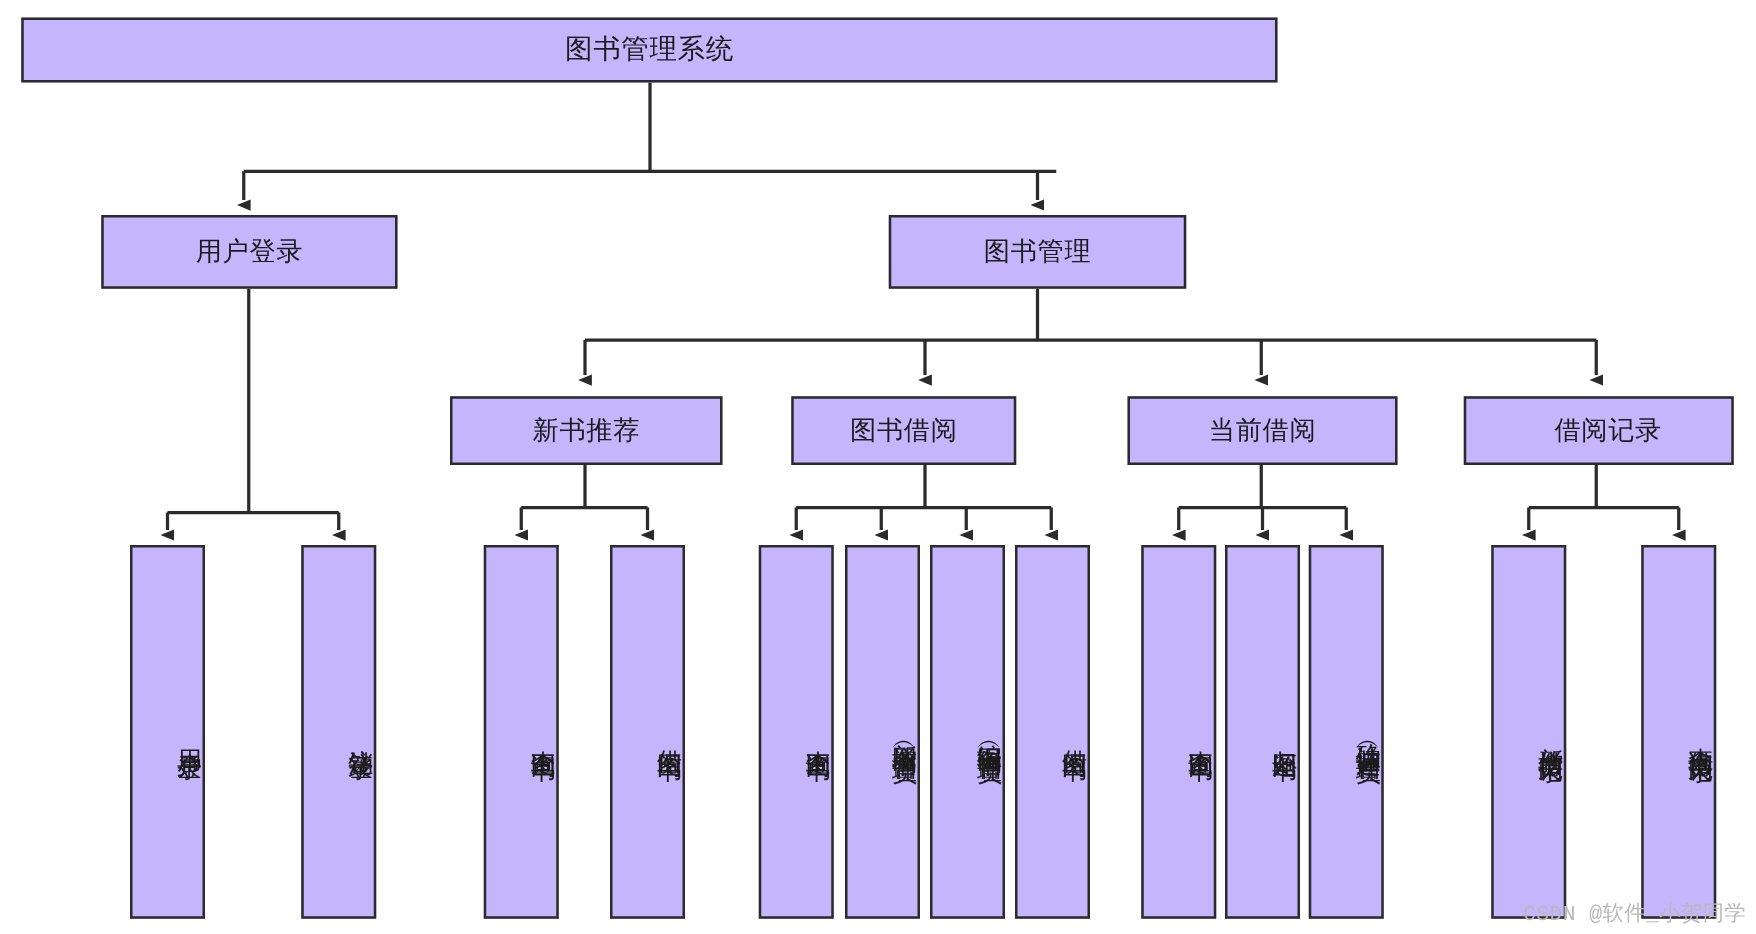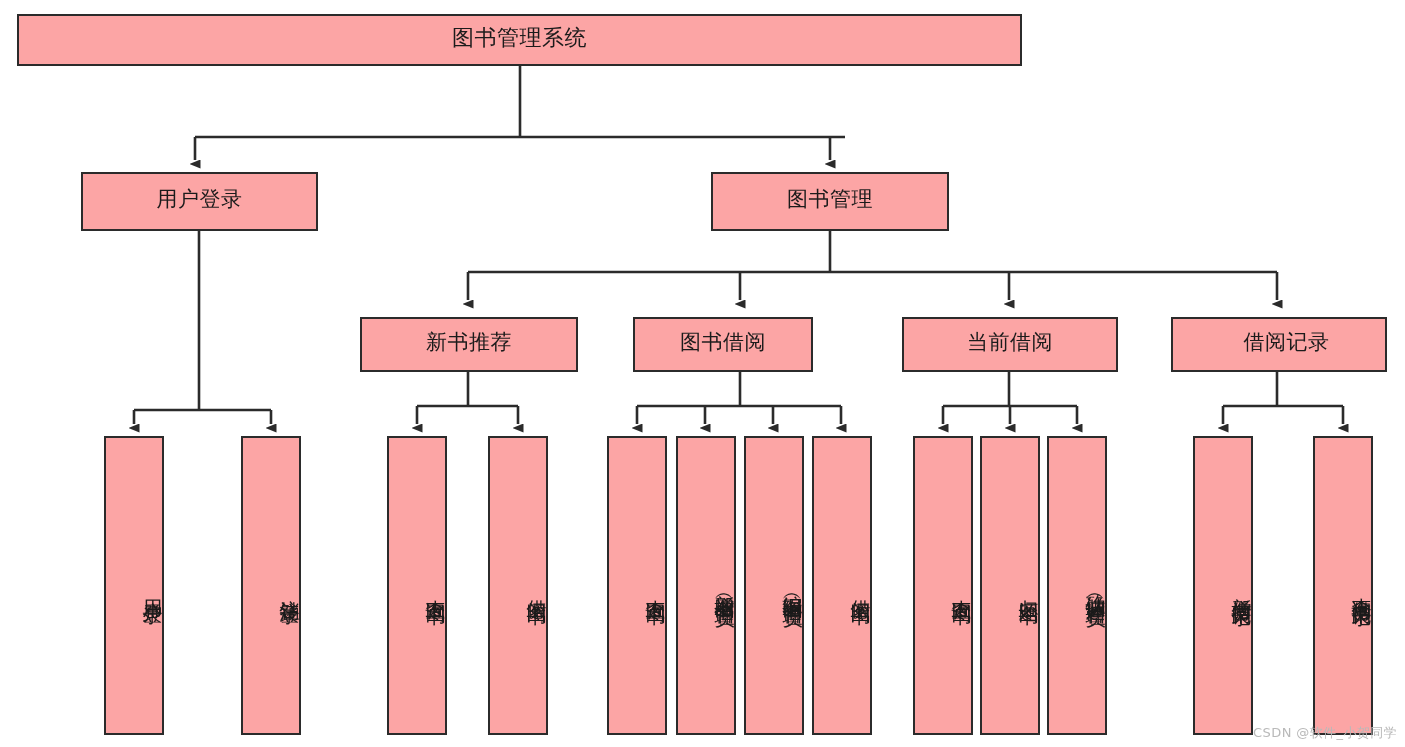--- a/index.html
+++ b/index.html
@@ -23,27 +23,26 @@
     left: 0;
     top: 0;
     width: 1405px;
     height: 747px;
     pointer-events: none;
   }
   .node {
     position: absolute;
     box-sizing: border-box;
     border: 2px solid #2b2b2b;
-    background: #fca5a5;
+    background: #c4b5fd;
     display: flex;
     align-items: center;
     justify-content: center;
     color: #1b1b1b;
     line-height: 1.08;
-    font-family: Liberation Mono, monospace;
   }
   .node.horiz {
     font-size: 21px;
     letter-spacing: 0.5px;
   }
   .node.vert {
     font-size: 20px;
     writing-mode: vertical-rl;
     text-orientation: upright;
     letter-spacing: 2px;
@@ -58,24 +57,25 @@
     text-align: left;
     max-height: 100%;
   }
   .node.root {
     font-size: 22px;
   }
   #watermark {
     position: absolute;
     right: 8px;
     bottom: 5px;
-    font-size: 13px;
+    font-size: 17px;
     color: #b9b9b9;
     white-space: nowrap;
     letter-spacing: 0.4px;
+    font-family: Liberation Mono, monospace;
   }
 </style>
 </head>
 <body>
 
 <div id="canvas">
 
   <svg id="edges" viewBox="0 0 1405 747" width="1405" height="747" xmlns="http://www.w3.org/2000/svg">
     <defs>
       <marker id="arrow" markerWidth="9" markerHeight="11" refX="0.5" refY="5.5" orient="auto" markerUnits="userSpaceOnUse">

